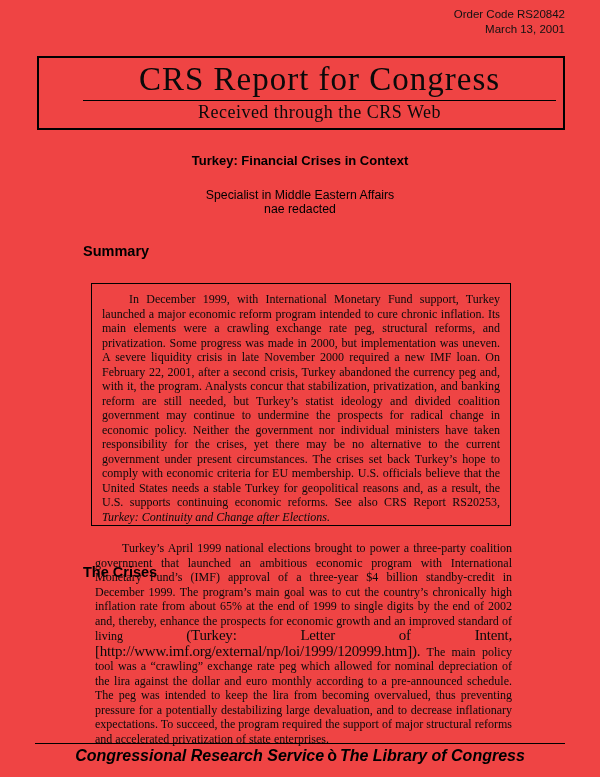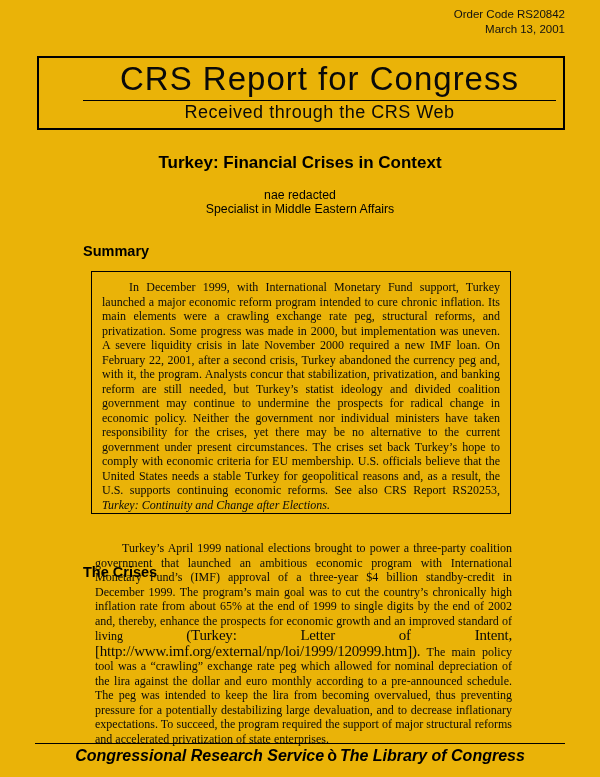--- a/index.html
+++ b/index.html
@@ -1,63 +1,63 @@
 <!DOCTYPE html>
 <html><head>
 <meta charset="utf-8">
 <style>
   * { margin:0; padding:0; box-sizing:border-box; }
   html,body { background:#888; }
   .page {
     position:relative; width:600px; height:777px; margin:0 auto;
-    background:#eab308; color:#000;
+    background:#ef4444; color:#000;
     font-family:"Liberation Serif", serif;
     overflow:hidden;
   }
   
   .order-block {
     position:absolute; top:7px; right:35px; text-align:right;
     font-family:"Liberation Sans", sans-serif;
     font-size:11.5px; line-height:15px; color:#111;
   }
   
   .masthead {
     position:absolute; top:56px; left:37px; width:528px; height:74px;
     border:2.5px solid #000; text-align:center;
-    font-family:Liberation Sans, sans-serif;
+    font-family:Liberation Serif, serif;
     padding-left:37px;
   }
   .masthead-title {
     font-size:33px; line-height:42px; letter-spacing:1px;
     font-weight:400; color:#0a0a0a; white-space:nowrap;
   }
   .masthead-rule { border-top:1.5px solid #000; margin:0 7px; }
   .masthead-subtitle { font-size:18px; line-height:23px; letter-spacing:0.5px; color:#0a0a0a; }
 
   
   .report-title {
     position:absolute; top:153px; left:0; width:100%; text-align:center;
-    font-family:"Liberation Sans", sans-serif; font-weight:bold; font-size:17px;
+    font-family:"Liberation Sans", sans-serif; font-weight:bold; font-size:13px;
   }
   .author-block {
     position:absolute; top:188px; left:0; width:100%; text-align:center;
     font-family:"Liberation Sans", sans-serif; font-size:12.3px; line-height:14.2px;
   }
 
   
   .section-heading {
     position:absolute; left:83px;
     font-family:"Liberation Sans", sans-serif; font-weight:bold; font-size:14.5px;
   }
   .h-summary { top:243px; }
   .h-crises  { top:516px;margin-top:48px; }
 
   
   .summary-box {
-    position:absolute; top:271px; left:91px; width:420px; height:243px;
+    position:absolute; top:283px; left:91px; width:420px; height:243px;
     border:1.2px solid #000; padding:8px 10px 24px 10px;
   }
   .serif-para {
     font-size:12px; line-height:14.5px; text-align:justify;
     text-indent:27px; color:#0a0a0a;
   }
   .italic-seg { font-style:italic; }
 
   
   .body-para {
@@ -86,22 +86,22 @@
 
   <div class="masthead">
     <div class="masthead-title">CRS Report for Congress</div>
     <div class="masthead-rule"></div>
     <div class="masthead-subtitle">Received through the CRS Web</div>
   </div>
 
   <h1 class="report-title">Turkey: Financial Crises in Context</h1>
 
   <div class="author-block">
+    <div>Specialist in Middle Eastern Affairs</div>
     <div>nae redacted</div>
-    <div>Specialist in Middle Eastern Affairs</div>
   </div>
 
   <h2 class="section-heading h-summary">Summary</h2>
 
   <div class="summary-box">
     <p class="serif-para"><span>In December 1999, with International Monetary Fund support, Turkey launched a major economic reform program intended to cure chronic inflation. Its main elements were a crawling exchange rate peg, structural reforms, and privatization.  Some progress was made in 2000, but implementation was uneven. A severe liquidity crisis in late November 2000 required a new IMF loan.  On February 22, 2001, after a second crisis, Turkey abandoned the currency peg and, with it, the program.  Analysts concur that stabilization, privatization, and banking reform are still needed, but Turkey’s statist ideology and divided coalition government may continue to undermine the prospects for radical change in economic policy. Neither the government nor individual ministers have taken responsibility for the crises, yet there may be no alternative to the current government under present circumstances.  The crises set back Turkey’s hope to comply with economic criteria for EU membership. U.S. officials believe that the United States needs a stable Turkey for geopolitical reasons and, as a result, the U.S. supports continuing economic reforms.  See also CRS Report RS20253, </span><span class="italic-seg">Turkey: Continuity and Change after Elections.</span></p>
   </div>
 
   <h2 class="section-heading h-crises">The Crises</h2>
 

